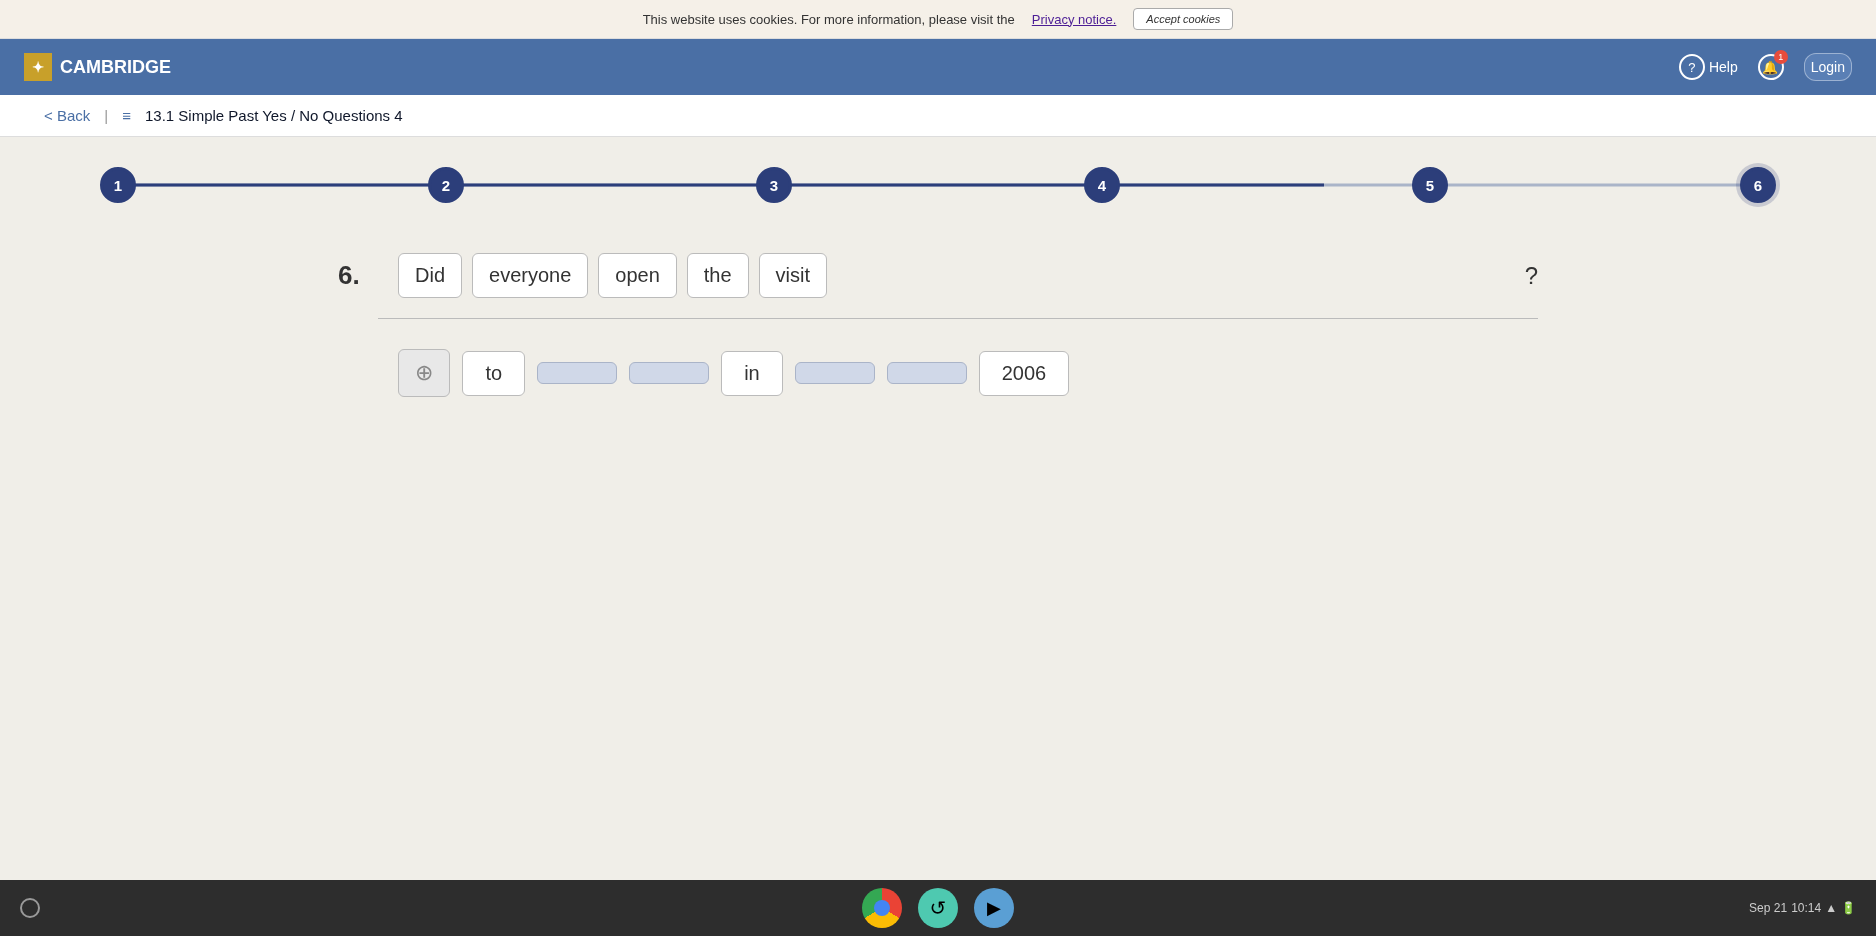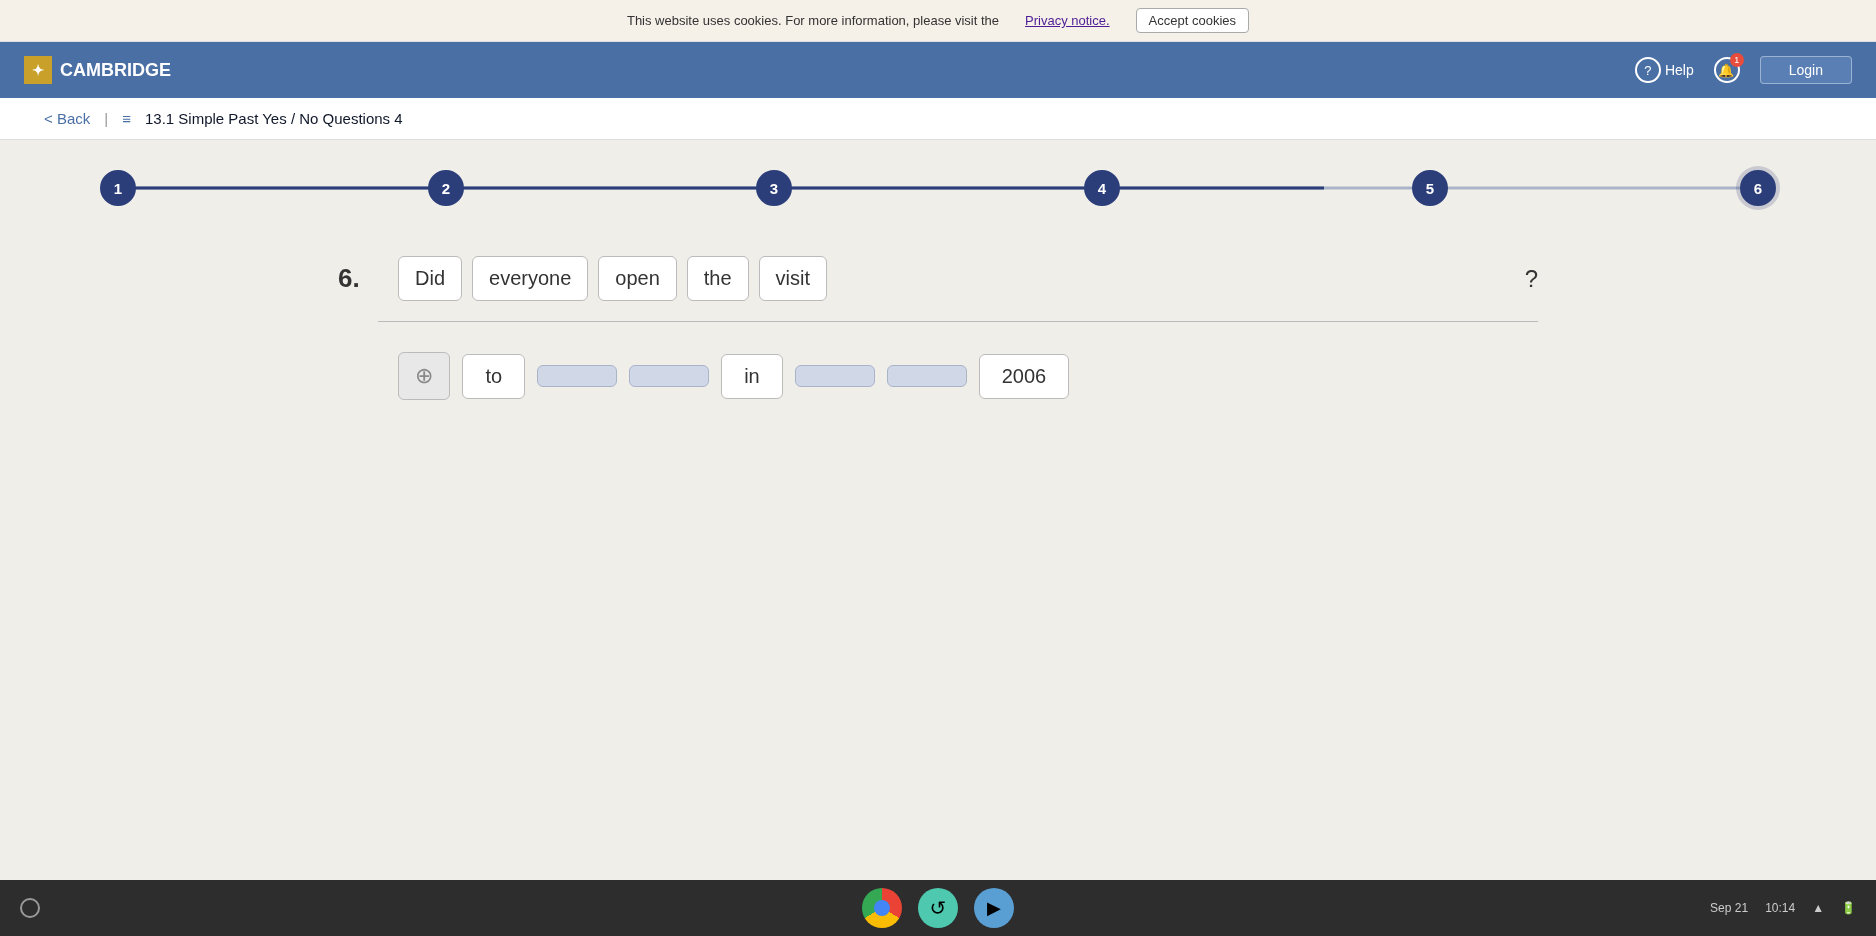--- a/index.html
+++ b/index.html
@@ -13,35 +13,36 @@
 
     
     .cookie-bar {
       background: #f5f0e8;
       padding: 8px 20px;
       display: flex;
       align-items: center;
       justify-content: center;
       font-size: 13px;
       color: #333;
-      gap: 26px;
+      gap: 17px;
       border-bottom: 1px solid #ddd;
     }
     .cookie-bar a {
       color: #4c1d95;
       text-decoration: underline;
     }
     .cookie-btn {
       background: white;
       border: 1px solid #aaa;
       border-radius: 4px;
       padding: 4px 12px;
-      font-size: 13px;
-      cursor: pointer;
-      color: #333;
+      font-size: 11px;
+      cursor: pointer;
+      color: #333;
+      font-style: italic;
     }
 
     
     .header {
       background: #4a6fa5;
       padding: 14px 24px;
       display: flex;
       align-items: center;
       justify-content: space-between;
     }
@@ -102,22 +103,22 @@
       height: 14px;
       font-size: 9px;
       color: white;
       display: flex;
       align-items: center;
       justify-content: center;
     }
     .user-btn {
       background: #5a7fb5;
       border: 1px solid rgba(255,255,255,0.4);
-      border-radius: 4px;
-      padding: 5px 28px;
+      border-radius: 12px;
+      padding: 5px 6px;
       color: white;
       font-size: 14px;
       cursor: pointer;
     }
 
     
     .nav-bar {
       background: white;
       padding: 12px 30px;
       display: flex;
@@ -342,21 +343,21 @@
     .chrome-inner {
       position: absolute;
       width: 16px;
       height: 16px;
       background: #4285f4;
       border-radius: 50%;
     }
     .taskbar-right {
       display: flex;
       align-items: center;
-      gap: 17px;
+      gap: 4px;
       color: #ccc;
       font-size: 12px;
     }
   </style>
 </head>
 <body>
 
 <div class="cookie-bar">
   <span>This website uses cookies. For more information, please visit the</span>
   <a href="#">Privacy notice.</a>

